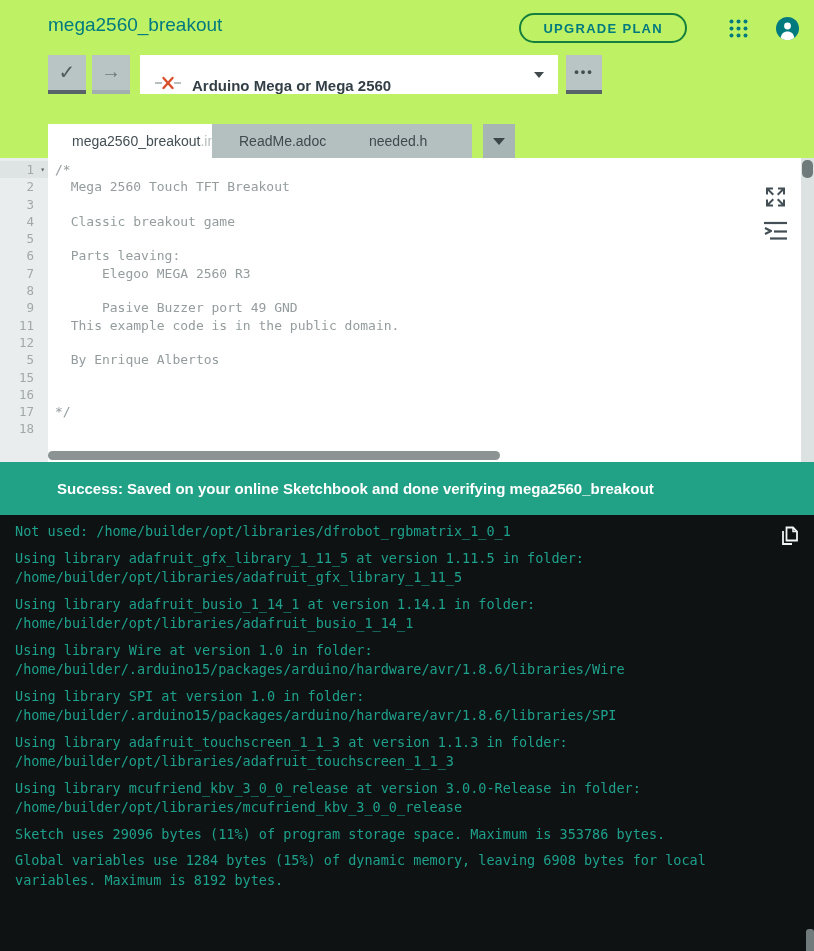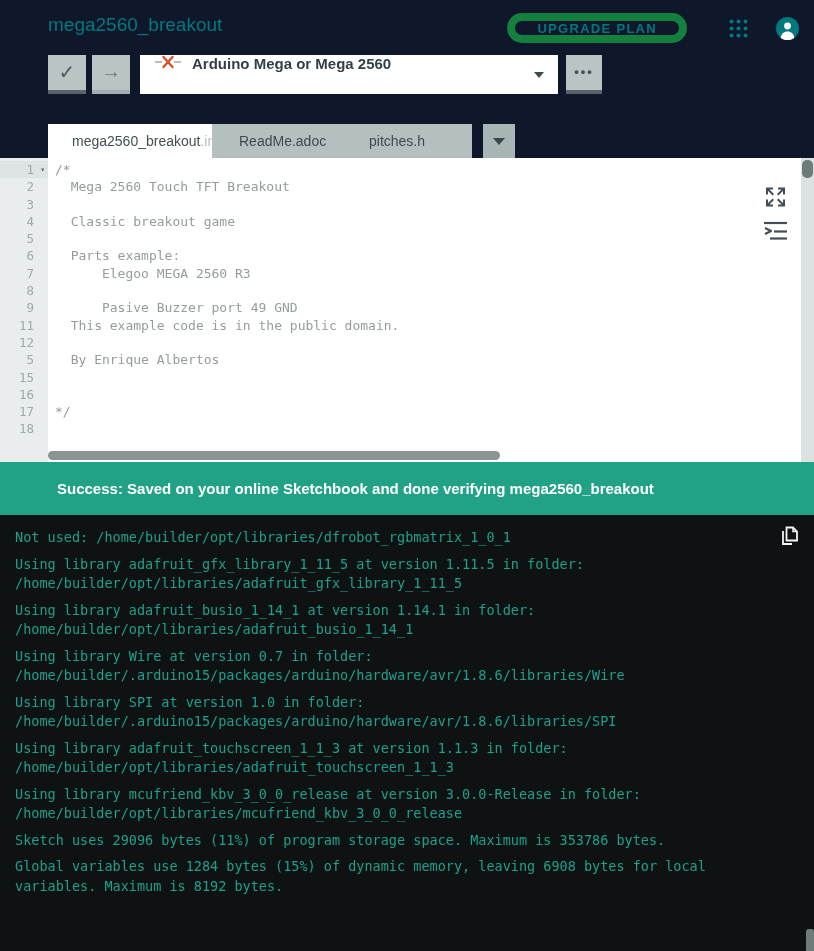--- a/index.html
+++ b/index.html
@@ -1,45 +1,45 @@
 <!DOCTYPE html>
 <html><head>
 <meta charset="utf-8">
 <style>
   * { margin:0; padding:0; box-sizing:border-box; }
   html,body { background:#c9d2d2; }
   .app{
     position:relative; width:814px; height:951px; overflow:hidden;
-    background:#0f172a;
+    background:#bef264;
     font-family:"Liberation Sans", sans-serif;
     display:flex; flex-direction:column;
   }
   
   .header{ position:relative; padding:14px 0 0 48px; height:42px; }
   .sketch-title{ font-size:19px; font-weight:400; color:#00797f; }
   .upgrade-btn{
     position:absolute; right:127px; top:13px; height:30px;
-    border:8px solid #15803d; border-radius:16px; background:transparent;
+    border:2px solid #15803d; border-radius:16px; background:transparent;
     color:#00797f; font-family:"Liberation Sans",sans-serif;
     font-size:13px; font-weight:700; letter-spacing:1.3px;
     padding:0 22px; cursor:pointer; display:flex; align-items:center;
   }
   .grid-icon{ position:absolute; right:65px; top:18px; width:21px; height:21px; cursor:pointer; }
   .avatar{ position:absolute; right:15px; top:17px; width:23px; height:23px; cursor:pointer; }
   
   .toolbar{ margin:13px 0 0 48px; height:39px; display:flex; align-items:flex-start; }
   .tool-btn{
     width:38px; height:39px; background:#b9c4c4; border:none; cursor:pointer;
     display:flex; align-items:center; justify-content:center;
     font-size:20px; color:#525c5e; padding-bottom:2px;
   }
   .tool-btn.verify{ border-bottom:4px solid #59646a; margin-right:6px; }
   .tool-btn.upload{ border-bottom:4px solid #a3aeae; color:#6e797a; margin-right:10px; }
   .board-selector{
-    width:418px; height:39px; background:#ffffff; display:flex; align-items:flex-start;
+    width:418px; height:39px; background:#ffffff; display:flex; align-items:flex-end;
     cursor:pointer; position:relative; padding-left:14px;
   }
   .board-selector .label{ font-size:15px; font-weight:600; color:#333f46; margin-left:10px; }
   .board-caret{ position:absolute; right:14px; top:17px; width:0; height:0;
     border-left:5px solid transparent; border-right:5px solid transparent;
     border-top:6px solid #414b4e; }
   .more-btn{
     width:36px; height:39px; margin-left:8px; background:#b9c4c4; border:none;
     border-bottom:4px solid #59646a; cursor:pointer;
     color:#454f52; font-size:13px; font-weight:700; letter-spacing:2px;
@@ -71,21 +71,21 @@
   .code-line .code{ color:#949c9e; white-space:pre; padding-left:7px; }
   .vscroll-thumb{ position:absolute; right:1px; top:2px; width:11px; height:18px; background:#6f7a7a; border-radius:5px; cursor:pointer; }
   .hscroll-thumb{ position:absolute; left:48px; bottom:2px; width:452px; height:9px; background:#8b9393; border-radius:5px; cursor:pointer; }
   .editor-action{ position:absolute; right:26px; cursor:pointer; }
   .expand-icon{ top:27px; }
   .console-toggle-icon{ top:63px; }
   
   .banner{ height:53px; background:#21a287; display:flex; align-items:center; padding-left:57px; }
   .banner-text{ color:#ffffff; font-size:15px; font-weight:600; }
   
-  .console{ position:relative; flex:1; background:#0e1212; padding:13px 70px 0 15px; overflow:hidden; }
+  .console{ position:relative; flex:1; background:#0e1212; padding:7px 70px 0 15px; overflow:hidden; }
   .console-text{ font-family:"DejaVu Sans Mono", monospace; font-size:13.5px; line-height:19.5px; color:#1ea08c; }
   .console-text p{ white-space:pre-wrap; word-break:break-all; margin-bottom:7px; }
   .copy-icon{ position:absolute; right:14px; top:10px; cursor:pointer; }
   .console-vthumb{ position:absolute; right:0; bottom:0; width:8px; height:22px; background:#707a7a; border-radius:3px 3px 0 0; cursor:pointer; }
 </style>
 </head>
 <body>
 
 <div class="app">
 
@@ -151,21 +151,21 @@
 
   <div class="tab-row">
     <div class="tab active">
       <span>mega2560_breakout</span>
         <span class="ext">.ino</span>
     </div>
     <div class="tab inactive">
       <span>ReadMe.adoc</span>
     </div>
     <div class="tab inactive">
-      <span>pitches.h</span>
+      <span>needed.h</span>
     </div>
     <div class="tab arrow-tab">
       <span class="tab-arrow"></span>
     </div>
   </div>
 
   <div class="editor">
     <div class="gutter-bg"></div>
     <div class="track-right"></div>
     <div class="code-area" id="code-area">
@@ -184,21 +184,21 @@
         <div class="code-line">
           <span class="num">4</span>
           <span class="code">  Classic breakout game</span>
         </div>
         <div class="code-line">
           <span class="num">5</span>
           <span class="code"></span>
         </div>
         <div class="code-line">
           <span class="num">6</span>
-          <span class="code">  Parts example:</span>
+          <span class="code">  Parts leaving:</span>
         </div>
         <div class="code-line">
           <span class="num">7</span>
           <span class="code">      Elegoo MEGA 2560 R3</span>
         </div>
         <div class="code-line">
           <span class="num">8</span>
         </div>
         <div class="code-line">
           <span class="num">9</span>
@@ -257,21 +257,21 @@
     <span class="banner-text">Success: Saved on your online Sketchbook and done verifying mega2560_breakout</span>
   </div>
 
   <div class="console">
     <div class="console-text" id="console-text">
         <p>Not used: /home/builder/opt/libraries/dfrobot_rgbmatrix_1_0_1</p>
         <p>Using library adafruit_gfx_library_1_11_5 at version 1.11.5 in folder:
 /home/builder/opt/libraries/adafruit_gfx_library_1_11_5</p>
         <p>Using library adafruit_busio_1_14_1 at version 1.14.1 in folder:
 /home/builder/opt/libraries/adafruit_busio_1_14_1</p>
-        <p>Using library Wire at version 0.7 in folder:
+        <p>Using library Wire at version 1.0 in folder:
 /home/builder/.arduino15/packages/arduino/hardware/avr/1.8.6/libraries/Wire</p>
         <p>Using library SPI at version 1.0 in folder:
 /home/builder/.arduino15/packages/arduino/hardware/avr/1.8.6/libraries/SPI</p>
         <p>Using library adafruit_touchscreen_1_1_3 at version 1.1.3 in folder:
 /home/builder/opt/libraries/adafruit_touchscreen_1_1_3</p>
         <p>Using library mcufriend_kbv_3_0_0_release at version 3.0.0-Release in folder:
 /home/builder/opt/libraries/mcufriend_kbv_3_0_0_release</p>
         <p>Sketch uses 29096 bytes (11%) of program storage space. Maximum is 353786 bytes.</p>
         <p>Global variables use 1284 bytes (15%) of dynamic memory, leaving 6908 bytes for local
 variables. Maximum is 8192 bytes.</p>

